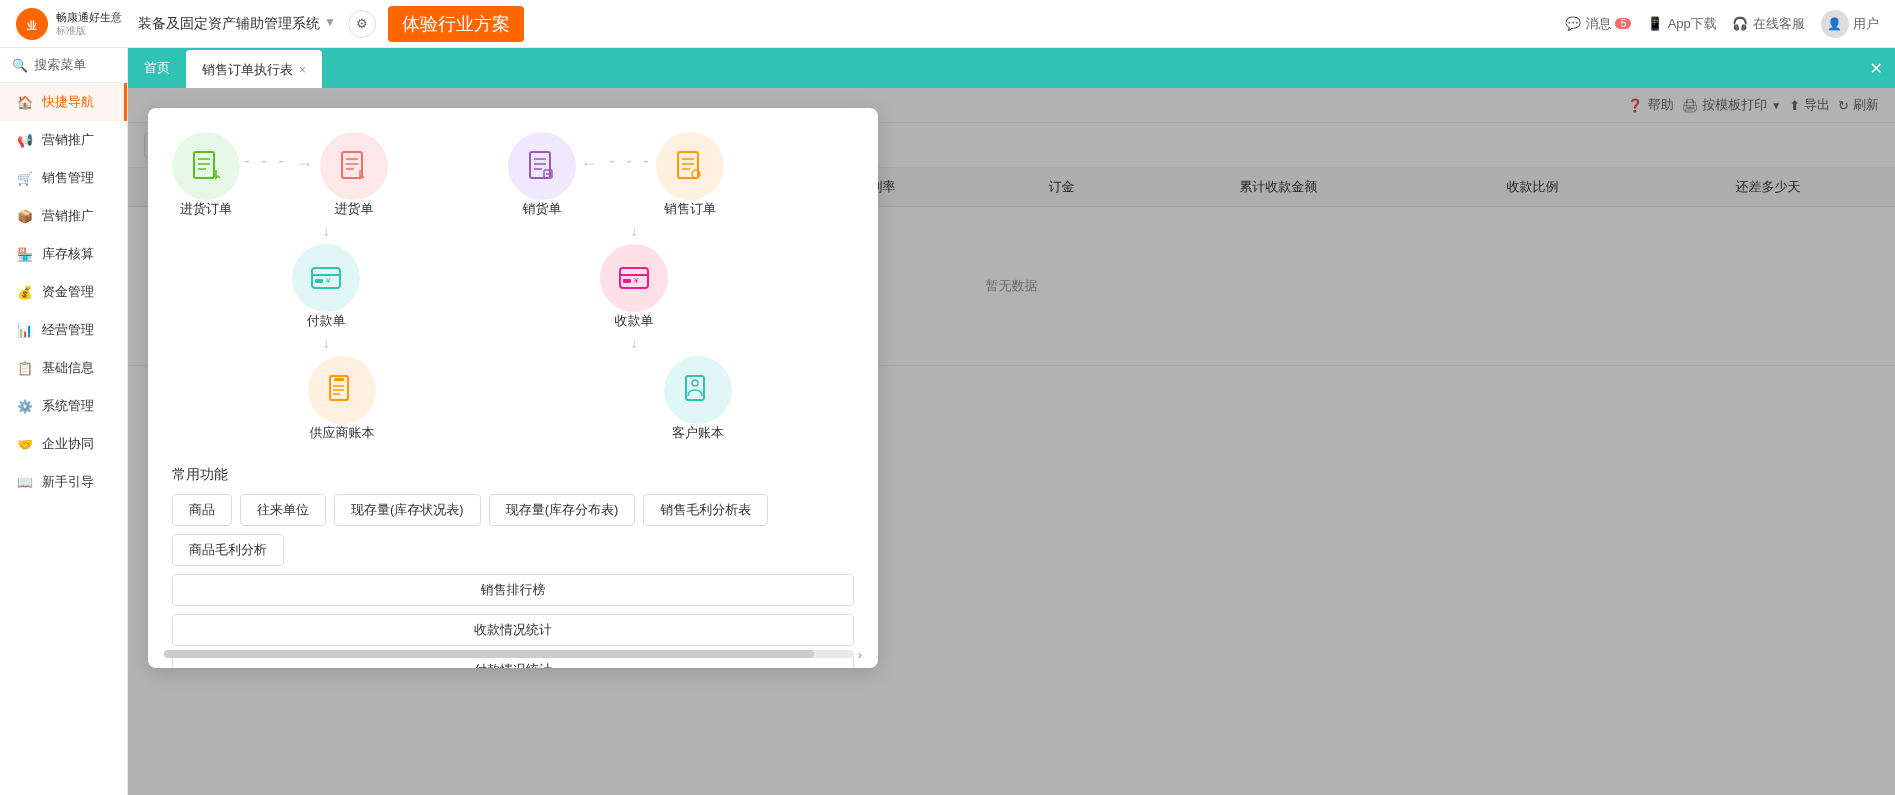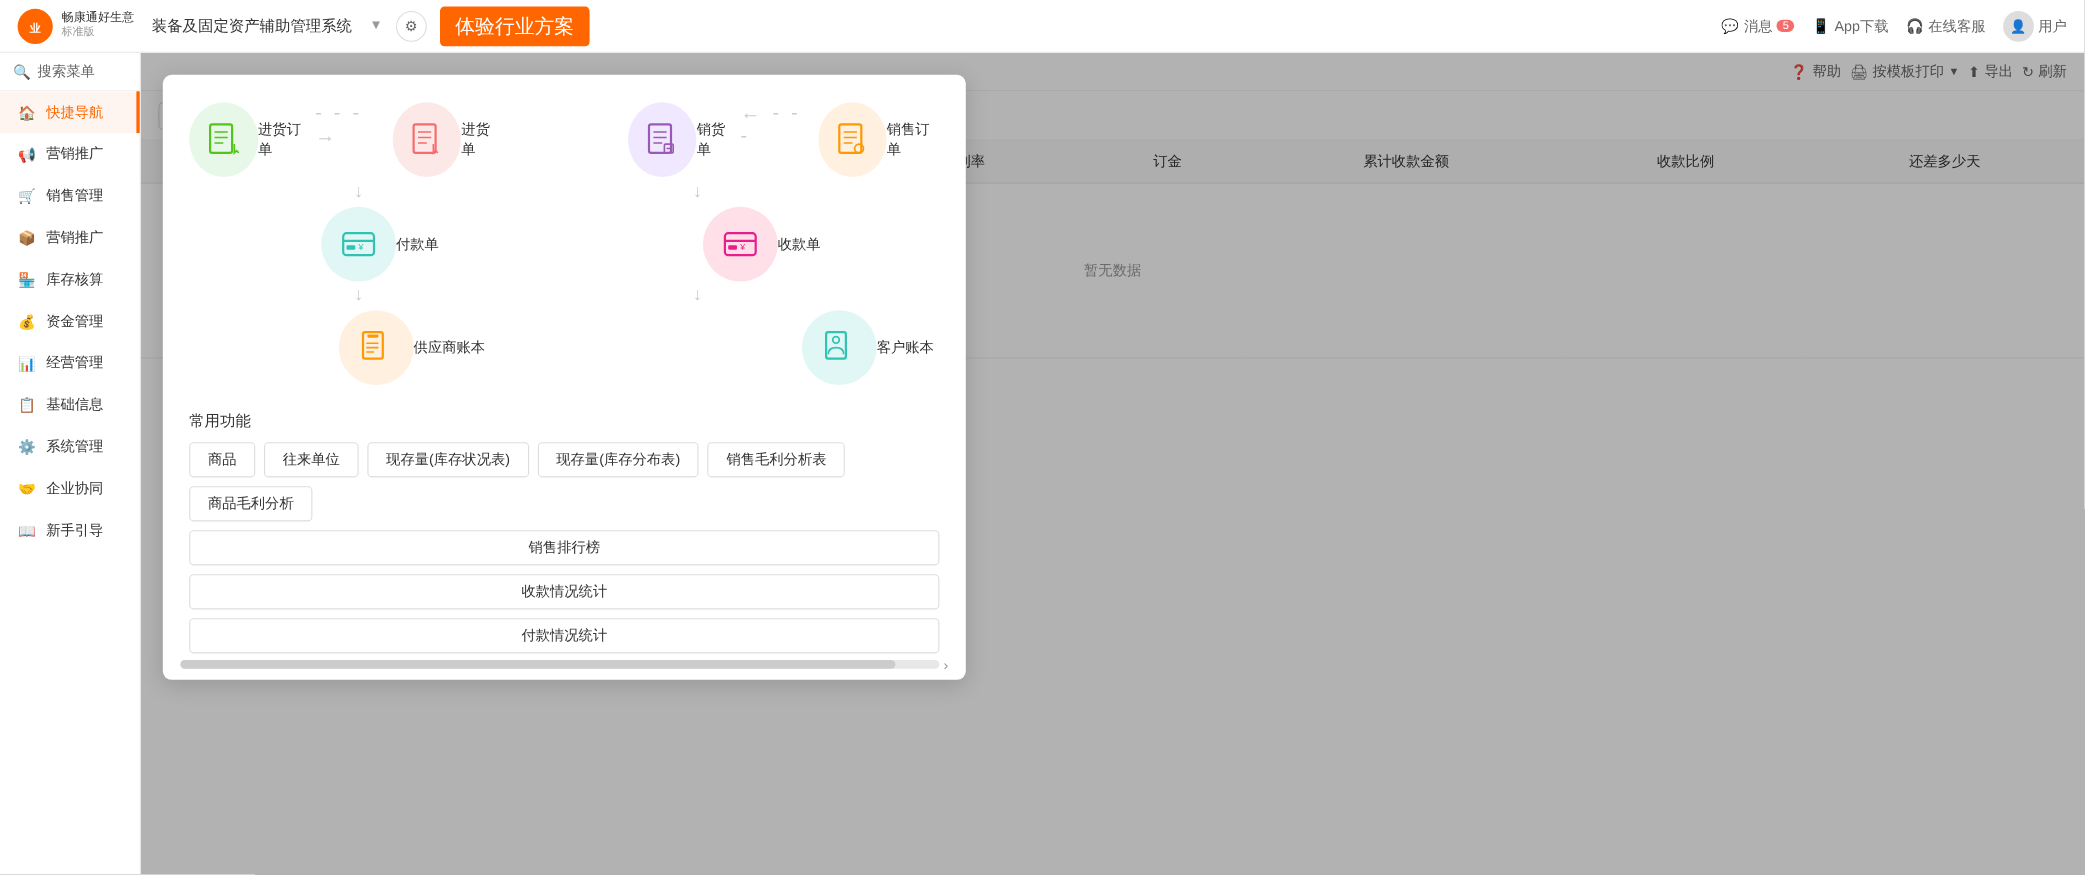--- a/index.html
+++ b/index.html
@@ -10,22 +10,22 @@
     .top-bar { display: flex; align-items: center; height: 48px; background: #fff; border-bottom: 1px solid #e8e8e8; padding: 0 16px; gap: 12px; flex-shrink: 0; }
     .main-area { display: flex; flex: 1; overflow: hidden; }
     .sidebar { width: 128px; background: #fff; border-right: 1px solid #e8e8e8; display: flex; flex-direction: column; flex-shrink: 0; }
     .content-area { flex: 1; display: flex; flex-direction: column; overflow: hidden; }
     .tab-bar { display: flex; align-items: center; background: #30c2b2; height: 40px; flex-shrink: 0; }
     .content-body { flex: 1; background: #f0f2f5; overflow: hidden; position: relative; }
 
     
     .logo-area { display: flex; align-items: center; gap: 8px; width: 110px; }
     .logo-icon { width: 32px; height: 32px; background: #ff6600; border-radius: 50%; display: flex; align-items: center; justify-content: center; color: #fff; font-size: 14px; font-weight: bold; }
-    .logo-text { font-size: 11px; color: #333; line-height: 1.3; font-family: Liberation Mono, monospace; }
-    .title-dropdown { display: flex; gap: 16px; cursor: pointer; }
+    .logo-text { font-size: 11px; color: #333; line-height: 1.3; }
+    .title-dropdown { display: flex; gap: 4px; cursor: pointer; }
     .gear-btn { width: 28px; height: 28px; border-radius: 50%; border: 1px solid #ddd; display: flex; align-items: center; justify-content: center; cursor: pointer; color: #666; }
     .trial-btn { background: #ff6600; color: #fff; border: none; padding: 6px 14px; border-radius: 4px; cursor: pointer; font-size: 18px; }
     .top-right { display: flex; align-items: center; gap: 16px; margin-left: auto; color: #666; font-size: 13px; }
     .top-right-item { display: flex; align-items: center; gap: 4px; cursor: pointer; }
     .badge { background: #f56c6c; color: #fff; border-radius: 10px; font-size: 10px; padding: 0 5px; min-width: 16px; text-align: center; }
     .user-avatar { width: 28px; height: 28px; border-radius: 50%; background: #ddd; display: flex; align-items: center; justify-content: center; color: #999; font-size: 12px; }
     .sidebar-search { display: flex; align-items: center; gap: 6px; padding: 8px 12px; cursor: pointer; color: #666; border-bottom: 1px solid #f0f0f0; font-size: 13px; }
     .sidebar-item { display: flex; align-items: center; gap: 8px; padding: 10px 16px; cursor: pointer; color: #333; font-size: 13px; position: relative; }
     .sidebar-item.active { background: #fff5f0; color: #ff6600; border-right: 3px solid #ff6600; }
     .sidebar-item-icon { width: 18px; height: 18px; display: flex; align-items: center; justify-content: center; }
@@ -72,21 +72,21 @@
     .common-section { margin-top: 8px; }
     .common-title { font-size: 14px; color: #333; margin-bottom: 10px; font-weight: 500; }
     .common-btns { display: flex; flex-wrap: wrap; gap: 8px; }
     .common-btn { border: 1px solid #ddd; border-radius: 4px; padding: 6px 16px; font-size: 13px; color: #333; cursor: pointer; background: #fff; }
 
     
     .modal-scroll { position: absolute; bottom: 8px; left: 0; right: 0; height: 12px; display: flex; align-items: center; padding: 0 16px; }
     .scroll-track { width: 100%; height: 8px; background: #e8e8e8; border-radius: 4px; position: relative; }
     .scroll-thumb { width: 650px; height: 8px; background: #ccc; border-radius: 4px; }
 
-    .flow-col { display: flex; flex-direction: row; align-items: center; }
+    .flow-col { display: flex; flex-direction: column; align-items: center; }
     .chevron-down { color: #ccc; font-size: 16px; }
   </style>
 </head>
 <body>
 
 <div class="app-container">
 
   <div class="top-bar">
     <div class="logo-area">
       <div class="logo-icon">
@@ -175,20 +175,30 @@
         <span>企业协同</span>
       </div>
       <div class="sidebar-item">
         <span class="sidebar-item-icon">📖</span>
         <span>新手引导</span>
       </div>
     </div>
 
     <div class="content-area">
 
+      <div class="tab-bar">
+        <div class="tab home">
+          <span>首页</span>
+        </div>
+        <div class="tab active">
+          <span>销售订单执行表</span>
+          <span class="tab-close">×</span>
+        </div>
+        <div class="tab-close-main">✕</div>
+      </div>
 
       <div class="content-body">
 
         <div style="background:#fff; height:100%; display:flex; flex-direction:column;">
 
           <div class="panel-toolbar">
             <div class="toolbar-btn">
               <span>❓</span>
               <span>帮助</span>
             </div>

